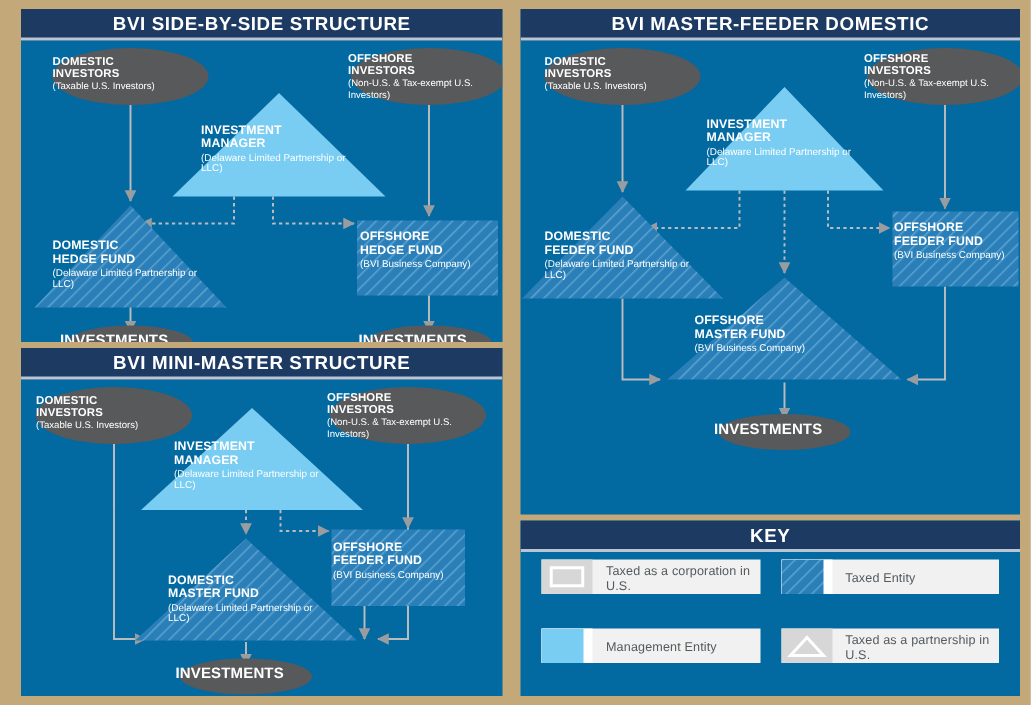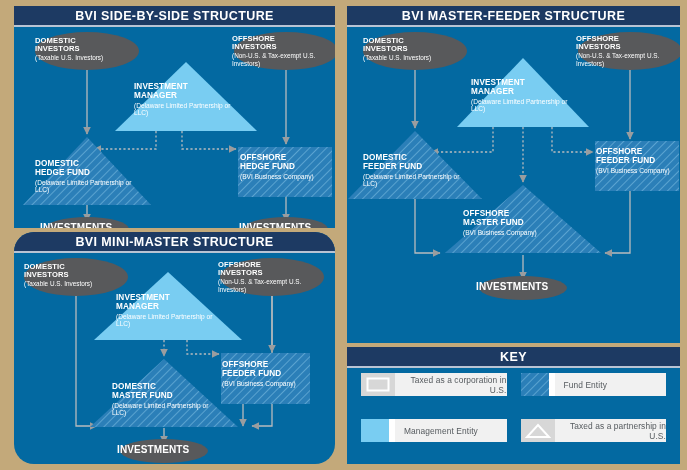--- a/index.html
+++ b/index.html
@@ -29,21 +29,21 @@
     font-size:12.5px;
     font-weight:bold;
     letter-spacing:.4px;
     display:flex;align-items:center;justify-content:center;
     border-bottom:2px solid #b9c4d4;
   }
   .panel-body{
     position:absolute;left:0;right:0;top:21px;bottom:0;
   }
   #p-side  { left:14px;  top:6px;   width:321px; height:222px; }
-  #p-mini  { left:14px;  top:232px; width:321px; height:232px;border-radius:20px; }
+  #p-mini  { left:14px;  top:232px; width:321px; height:232px; }
   #p-master{ left:347px; top:6px;   width:333px; height:337px; }
   #p-key   { left:347px; top:347px; width:333px; height:117px;padding-left:26px; }
 
   
   .canvas{position:absolute;left:0;top:0;width:100%;height:100%;}
 
   
   .node-label{
     position:absolute;
     color:#ffffff;
@@ -71,21 +71,20 @@
     position:absolute;left:14px;top:26px;right:14px;bottom:10px;
     display:grid;
     grid-template-columns:1fr 1fr;
     grid-template-rows:1fr 1fr;
     column-gap:14px;row-gap:11px;
   }
   .key-item{
     display:flex;align-items:center;
     background:#f1f1f1;
     height:23px;
-    text-align:right;
   }
   .key-swatch{
     width:34px;height:23px;flex:0 0 34px;
     position:relative;
     background:#d7d7d7;
   }
   .key-swatch.plain{background:#ffffff;}
   .key-swatch svg{position:absolute;left:0;top:0;}
   .key-text{
     font-size:8.4px;color:#555a5e;
@@ -215,21 +214,21 @@
       <div class="node-label t-box" style="left:208px;top:108px;width:87px;">
         <span>OFFSHORE</span><br>
         <span>FEEDER FUND</span>
         <span class="sub">(BVI Business Company)</span>
       </div>
       <div class="node-label t-inv" style="left:103px;top:192px;width:94px;">INVESTMENTS</div>
     </div>
   </div>
 
   <div class="panel" id="p-master">
-    <div class="panel-header">BVI MASTER-FEEDER STRUCTURE</div>
+    <div class="panel-header">BVI MASTER-FEEDER DOMESTIC</div>
     <div class="panel-body">
       <svg class="canvas" viewBox="0 0 333 316" preserveAspectRatio="none">
         <defs>
           <pattern id="hatchC" width="6" height="6" patternUnits="userSpaceOnUse" patternTransform="rotate(45)">
             <rect width="6" height="6" fill="#2b7fb8"></rect>
             <line x1="0" y1="0" x2="0" y2="6" stroke="#5aa3d0" stroke-width="2"></line>
           </pattern>
           <marker id="arrC" markerWidth="7" markerHeight="7" refX="5.5" refY="3" orient="auto">
             <path d="M0,0 L6,3 L0,6 z" fill="#9a9d9f"></path>
           </marker>
@@ -307,21 +306,21 @@
           <svg width="34" height="23" viewBox="0 0 34 23">
             <defs>
               <pattern id="hatchK" width="6" height="6" patternUnits="userSpaceOnUse" patternTransform="rotate(45)">
                 <rect width="6" height="6" fill="#2b7fb8"></rect>
                 <line x1="0" y1="0" x2="0" y2="6" stroke="#5aa3d0" stroke-width="2"></line>
               </pattern>
             </defs>
             <rect x="0" y="0" width="28" height="23" fill="url(#hatchK)"></rect>
           </svg>
         </span>
-        <span class="key-text">Fund Entity</span>
+        <span class="key-text">Taxed Entity</span>
       </div>
 
       <div class="key-item">
         <span class="key-swatch plain">
           <svg width="34" height="23" viewBox="0 0 34 23">
             <rect x="0" y="0" width="28" height="23" fill="#79cdf2"></rect>
           </svg>
         </span>
         <span class="key-text">Management Entity</span>
       </div>

